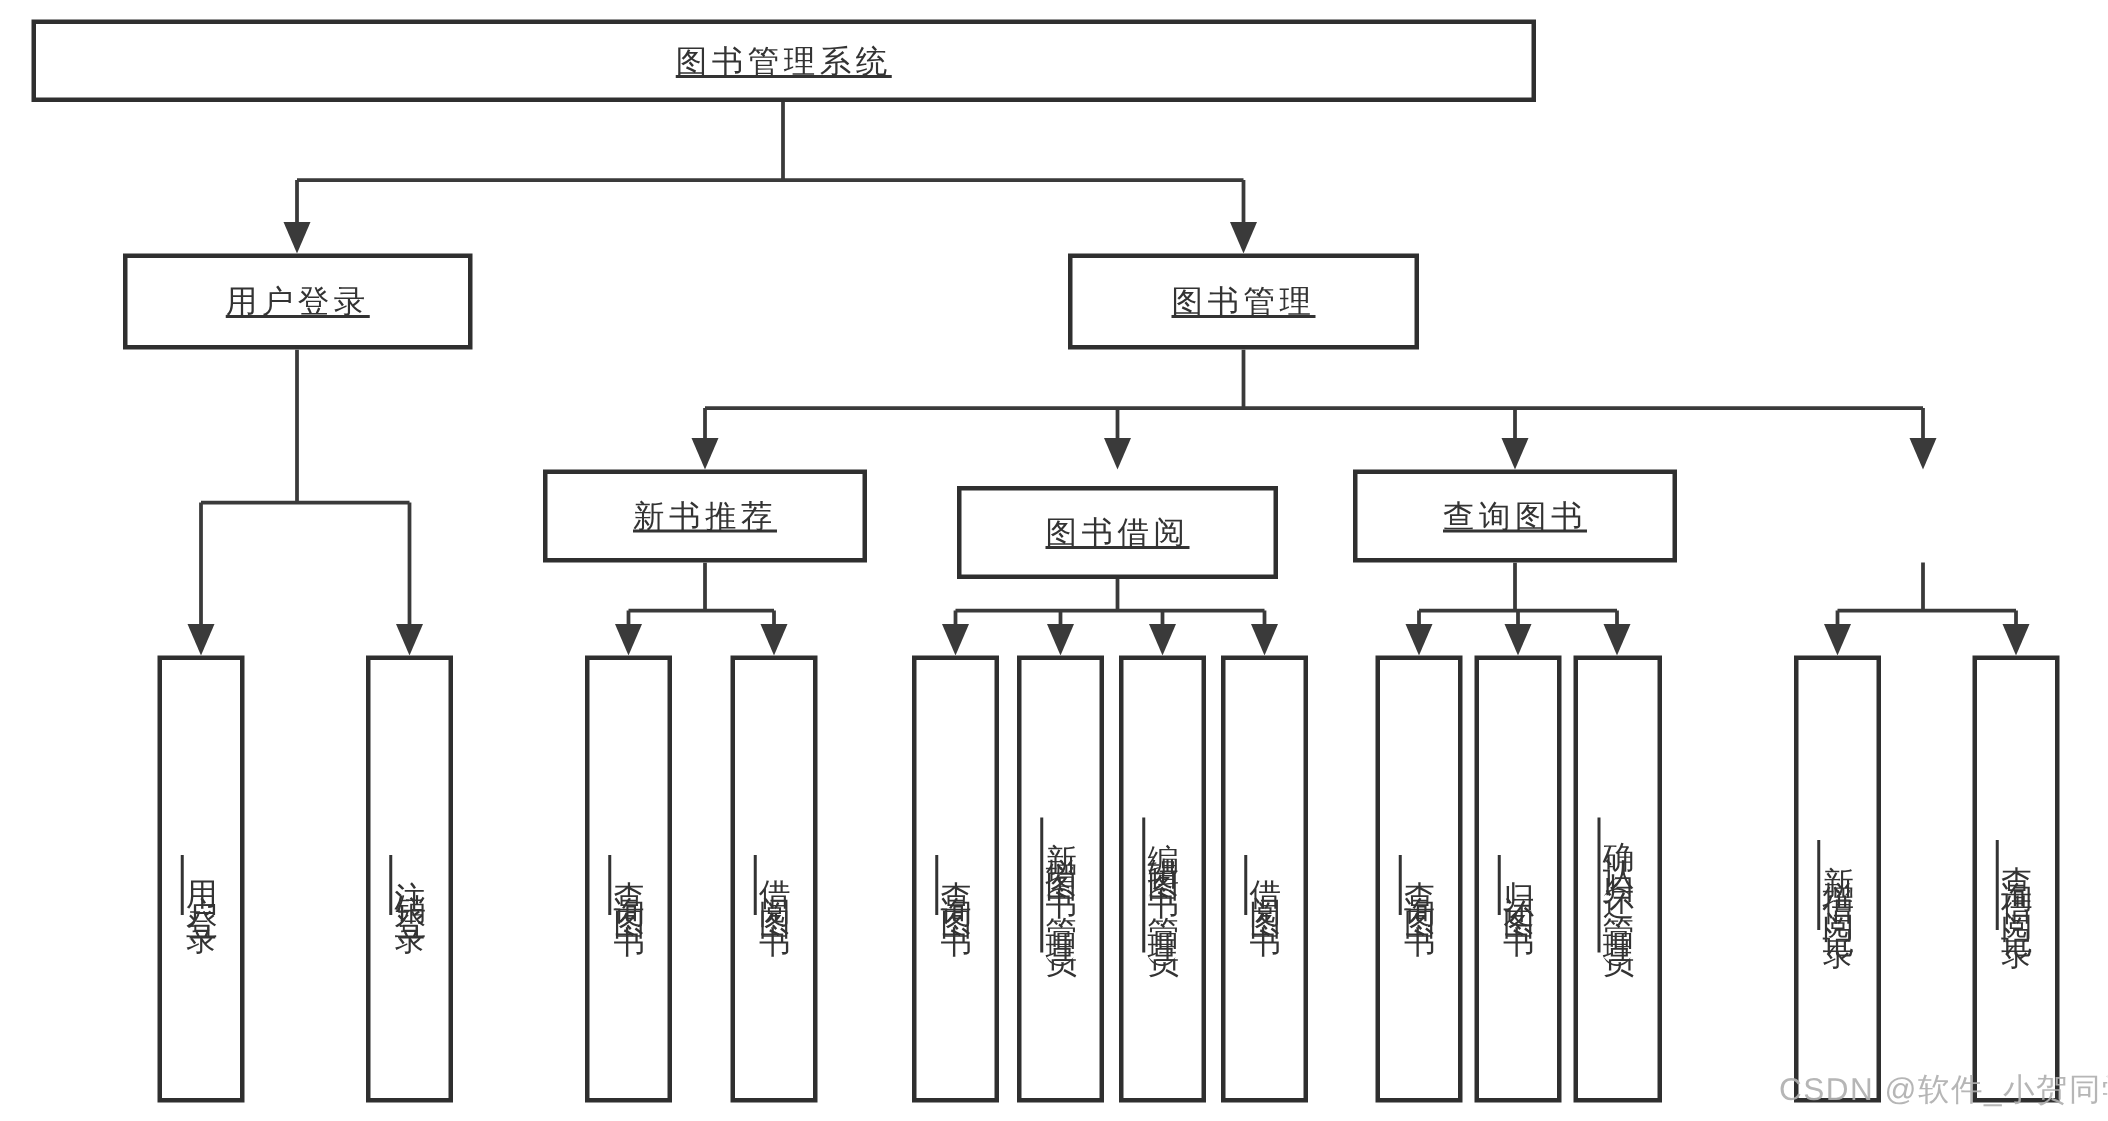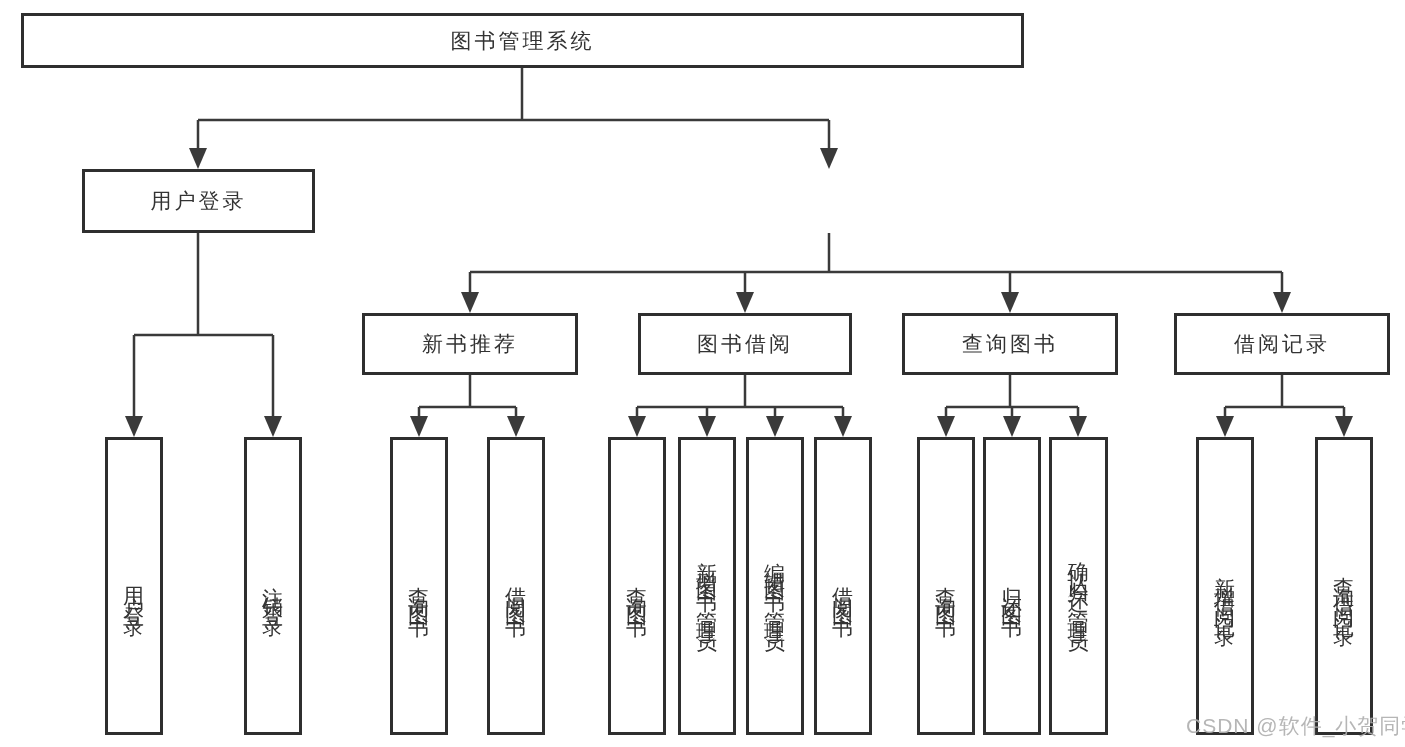--- a/index.html
+++ b/index.html
@@ -33,20 +33,21 @@
     box-sizing: border-box;
     background: #ffffff;
     border: 3px solid var(--border, #2f2f2f);
     display: flex;
     align-items: center;
     justify-content: center;
     color: var(--text, #333333);
     font-size: 21px;
     letter-spacing: 3px;
     white-space: nowrap;
+    text-decoration: underline;
   }
   .node.vertical {
     writing-mode: vertical-rl;
     text-orientation: mixed;
     letter-spacing: 10px;
     white-space: normal;
     line-height: 1;
     padding-top: 8px;
   }
   .watermark {
@@ -100,25 +101,25 @@
     <polygon points="937,416 955,416 946,437"></polygon>
     <polygon points="1003,416 1021,416 1012,437"></polygon>
     <polygon points="1069,416 1087,416 1078,437"></polygon>
     <polygon points="1216,416 1234,416 1225,437"></polygon>
     <polygon points="1335,416 1353,416 1344,437"></polygon>
   </svg>
 
   <div class="node" style="left:21px; top:13px; width:1003px; height:55px;">图书管理系统</div>
 
   <div class="node" style="left:82px; top:169px; width:233px; height:64px;">用户登录</div>
+  <div class="node" style="left:712px; top:169px; width:234px; height:64px;">图书管理</div>
 
   <div class="node" style="left:362px; top:313px; width:216px; height:62px;text-align:right;">新书推荐</div>
-  <div class="node" style="left:638px; top:313px; width:214px; height:62px;">图书借阅</div>
+  <div class="node" style="left:638px; top:324px; width:214px; height:62px;">图书借阅</div>
   <div class="node" style="left:902px; top:313px; width:216px; height:62px;">查询图书</div>
-  <div class="node" style="left:1174px; top:313px; width:216px; height:62px;">借阅记录</div>
 
   <div class="node vertical" style="left:105px; top:437px; width:58px; height:298px;">用户登录</div>
   <div class="node vertical" style="left:244px; top:437px; width:58px; height:298px;">注销登录</div>
 
   <div class="node vertical" style="left:390px; top:437px; width:58px; height:298px;">查询图书</div>
   <div class="node vertical" style="left:487px; top:437px; width:58px; height:298px;">借阅图书</div>
 
   <div class="node vertical" style="left:608px; top:437px; width:58px; height:298px;">查询图书</div>
   <div class="node vertical" style="left:678px; top:437px; width:58px; height:298px;">新增图书（管理员）</div>
   <div class="node vertical" style="left:746px; top:437px; width:58px; height:298px;">编辑图书（管理员）</div>

